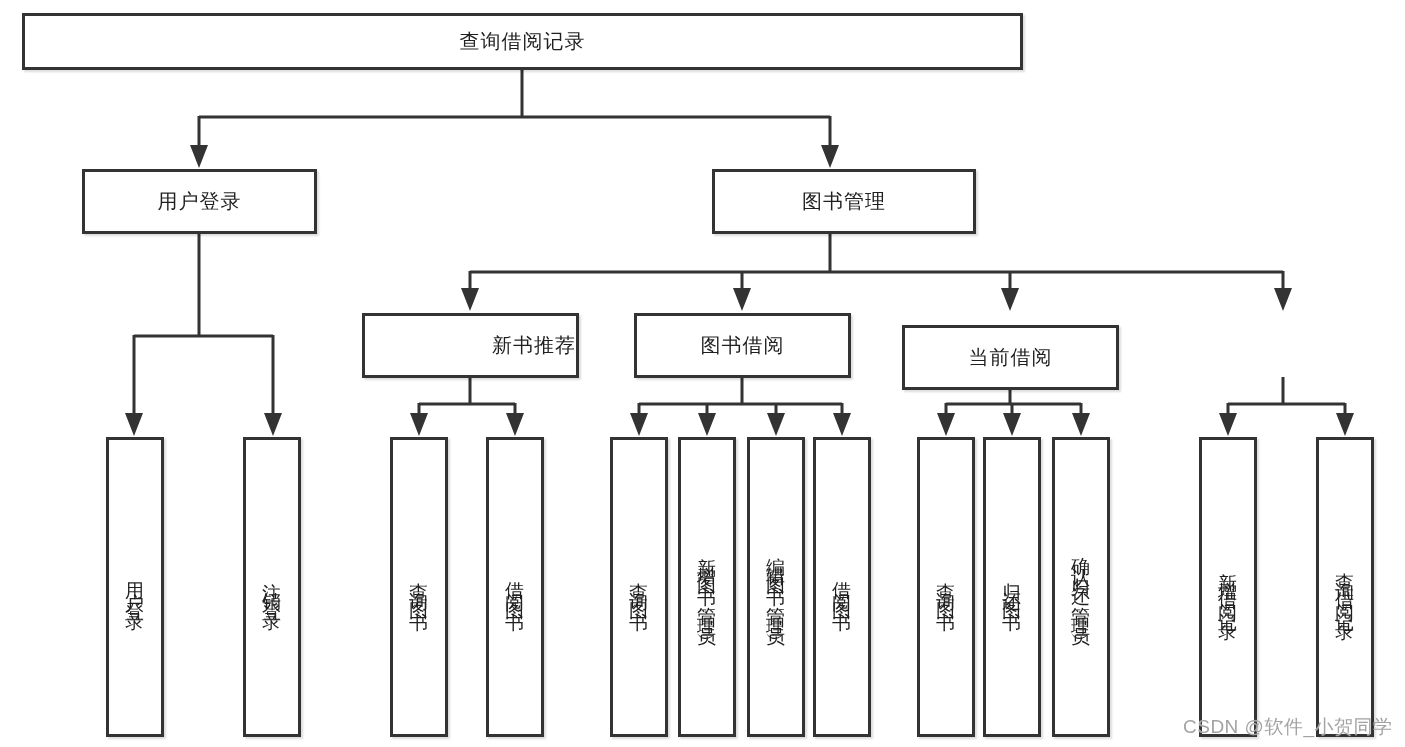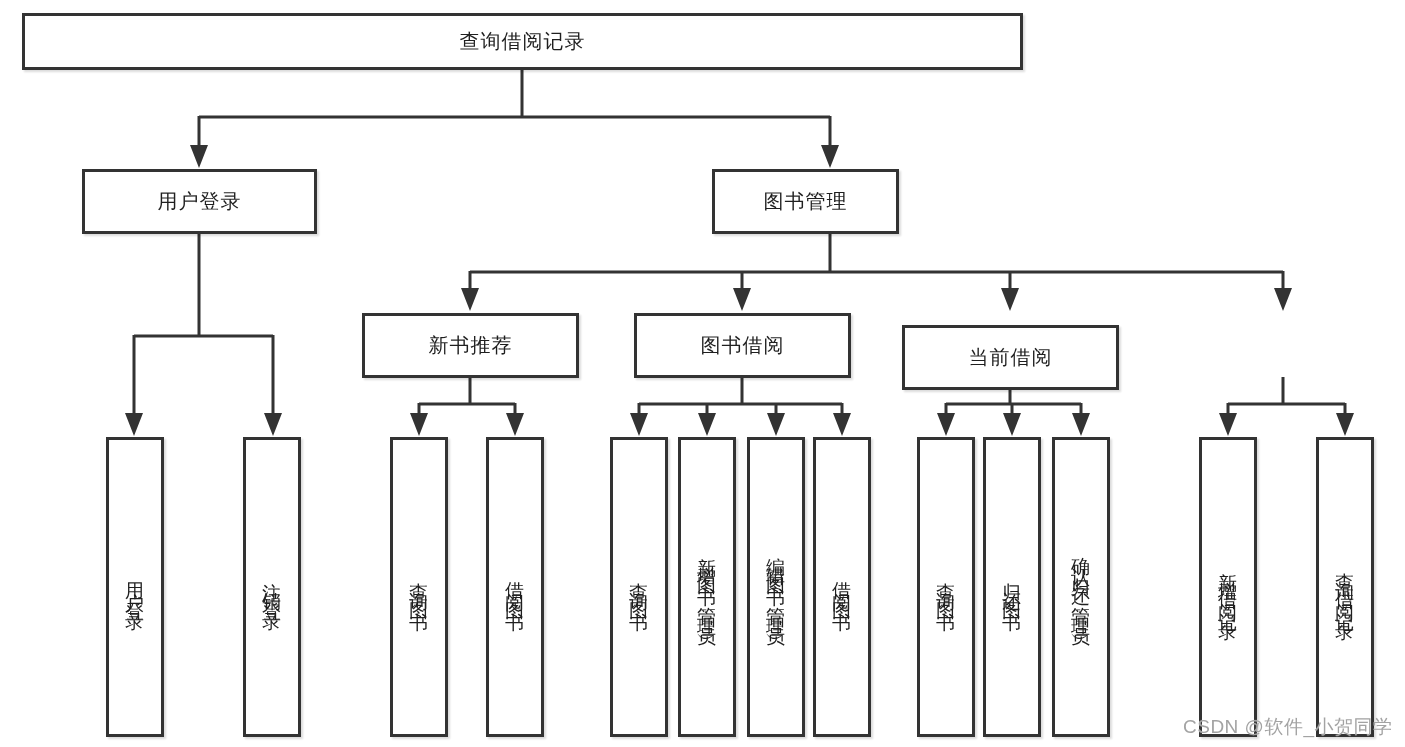--- a/index.html
+++ b/index.html
@@ -93,25 +93,25 @@
       M1336 413 L1354 413 L1345 436 Z"></path>
   </svg>
 
   <div class="node hbox" style="left:22px;top:13px;width:1001px;height:57px;">
     <span>查询借阅记录</span>
   </div>
 
   <div class="node hbox" style="left:82px;top:169px;width:235px;height:65px;">
     <span>用户登录</span>
   </div>
-  <div class="node hbox" style="left:712px;top:169px;width:187px;height:65px;">
+  <div class="node hbox" style="left:712px;top:169px;width:264px;height:65px;">
     <span>图书管理</span>
   </div>
 
-  <div class="node hbox" style="left:362px;top:313px;width:217px;height:65px;">
+  <div class="node hbox" style="left:362px;top:313px;width:217px;height:65px;justify-content:flex-end;">
     <span>新书推荐</span>
   </div>
   <div class="node hbox" style="left:634px;top:313px;width:217px;height:65px;">
     <span>图书借阅</span>
   </div>
   <div class="node hbox" style="left:902px;top:313px;width:217px;height:65px;margin-top:12px;">
     <span>当前借阅</span>
   </div>
 
   <div class="node vbox" style="left:106px;top:437px;width:58px;height:300px;">

